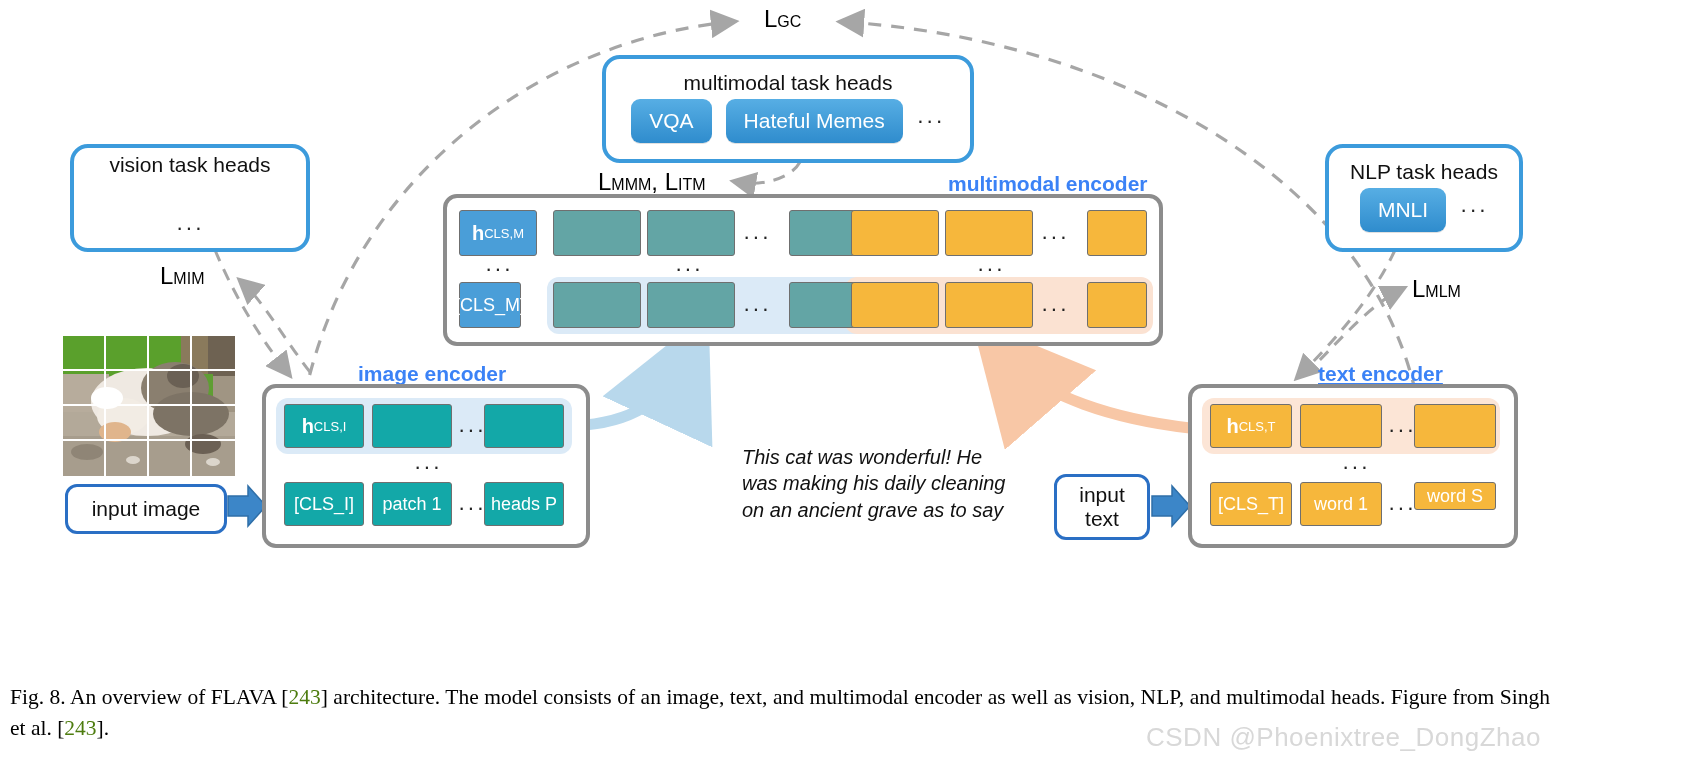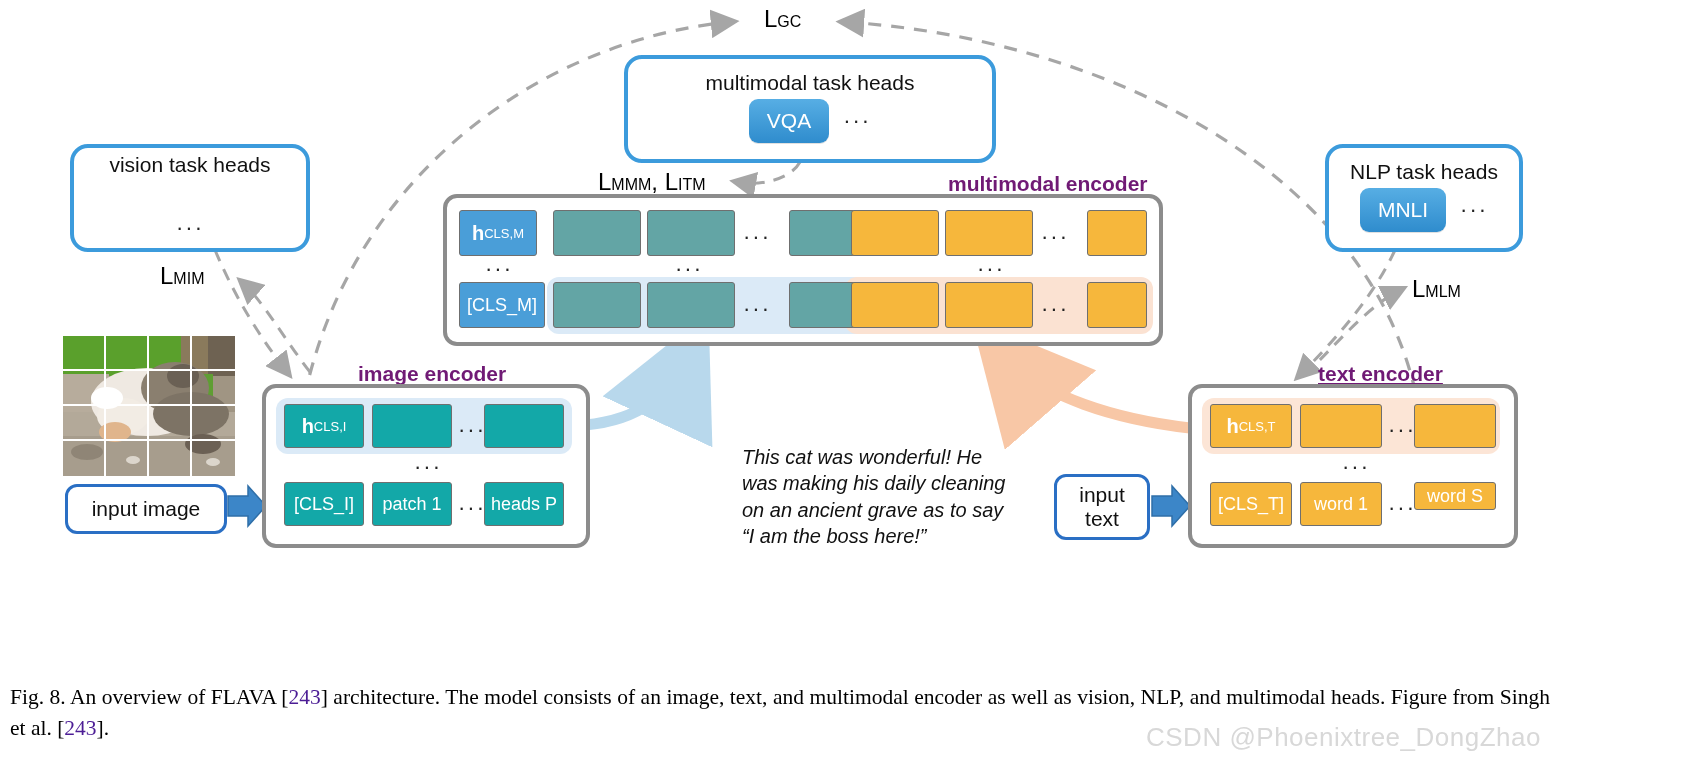--- a/index.html
+++ b/index.html
@@ -13,21 +13,21 @@
            display:flex;flex-direction:column;align-items:center;justify-content:center;}
   .headbox .title{font-size:21px;color:#111;margin:6px 0 4px 0;}
   .headrow{display:flex;align-items:center;gap:14px;padding:0 14px 10px 14px;}
   .pill{background:linear-gradient(#57aee4,#2f8ccd);color:#fff;border-radius:9px;
         display:flex;align-items:center;justify-content:center;font-size:21px;
         height:44px;padding:0 18px;box-shadow:0 1px 0 rgba(0,0,0,.12);}
   .dots{font-size:22px;letter-spacing:2px;color:#222;line-height:1;}
 
   
   .encpanel{border:4px solid #8c8c8c;border-radius:14px;background:#fff;}
-  .enclabel{font-size:21px;font-weight:bold;color:#701a75;white-space:nowrap;}
+  .enclabel{font-size:21px;font-weight:bold;color:#3b82f6;white-space:nowrap;}
 
   
   .tok{border:1px solid #6f6f6f;border-radius:3px;display:flex;align-items:center;
        justify-content:center;color:#fff;font-size:19px;box-sizing:border-box;}
   .tok.teal{background:#13a8a8;}
   .tok.tealdim{background:#63a5a5;}
   .tok.amber{background:#f6b73c;}
   .tok.blue{background:#4a9ed8;}
   .tok .sub{font-size:13px;}
   .tok b{font-weight:bold;font-size:20px;}
@@ -43,21 +43,21 @@
   
   .capsule{border:3px solid #2a6fc4;border-radius:12px;background:#fff;
            display:flex;align-items:center;justify-content:center;
            font-size:21px;color:#111;text-align:center;line-height:1.12;}
 
   .cattext{font-style:italic;font-size:20px;line-height:1.32;text-align:left;color:#111;}
 
   
   .caption{font-family:"Liberation Serif",serif;font-size:21.5px;line-height:1.45;
            color:#000;text-align:justify;}
-  .ref{color:#4c1d95;}
+  .ref{color:#4d7c0f;}
   .watermark{font-size:26px;color:#d8d8d8;letter-spacing:.5px;font-family:"Liberation Sans",sans-serif;}
 
   
   .catimg{position:relative;overflow:hidden;background:#9a8f80;}
   .catgrid{position:absolute;left:0;top:0;width:100%;height:100%;
            display:grid;grid-template-columns:repeat(4,1fr);grid-template-rows:repeat(4,1fr);}
   .catgrid div{border-right:2px solid #fff;border-bottom:2px solid #fff;}
   .catgrid div:nth-child(4n){border-right:none;}
   .catgrid div:nth-child(n+13){border-bottom:none;}
 </style>
@@ -95,24 +95,25 @@
 
     <path d="M585,425 C640,420 670,395 690,352" fill="none" stroke="#b8d8ec" stroke-width="11" stroke-linecap="round" marker-end="url(#ahb)"></path>
 
     <path d="M1190,428 C1120,420 1040,398 1000,352" fill="none" stroke="#f8c7a6" stroke-width="11" stroke-linecap="round" marker-end="url(#ahp)"></path>
   </svg>
 
   <div class="abs loss" style="left:764px;top:5px;">
     <span>L</span><span class="sc">GC</span>
   </div>
 
-  <div class="abs headbox" style="left:624px;top:55px;width:364px;height:100px;text-align:right;">
+  <div class="abs headbox" style="left:602px;top:55px;width:364px;height:100px;text-align:right;">
     <div class="title">multimodal task heads</div>
     <div class="headrow">
       <div class="pill">VQA</div>
+      <div class="pill">Hateful Memes</div>
       <div class="dots">···</div>
     </div>
   </div>
 
   <div class="abs headbox" style="left:70px;top:144px;width:232px;height:100px;gap:36px;">
     <div class="title">vision task heads</div>
     <div class="headrow">
       <div class="dots">···</div>
     </div>
   </div>
@@ -155,21 +156,21 @@
     <div class="abs dots" style="left:594px;top:28px;">···</div>
     <div class="abs tok amber" style="left:640px;top:12px;width:60px;height:46px;"></div>
 
     <div class="abs dots" style="left:38px;top:60px;">···</div>
     <div class="abs dots" style="left:228px;top:60px;">···</div>
     <div class="abs dots" style="left:530px;top:60px;">···</div>
 
     <div class="abs hl-blue" style="left:100px;top:79px;width:338px;height:57px;"></div>
     <div class="abs hl-peach" style="left:398px;top:79px;width:308px;height:57px;"></div>
 
-    <div class="abs tok blue" style="left:12px;top:84px;width:86px;height:46px;font-size:18px;">[CLS_M]</div>
+    <div class="abs tok blue" style="left:12px;top:84px;width:62px;height:46px;font-size:18px;">[CLS_M]</div>
     <div class="abs tok tealdim" style="left:106px;top:84px;width:88px;height:46px;"></div>
     <div class="abs tok tealdim" style="left:200px;top:84px;width:88px;height:46px;"></div>
     <div class="abs dots" style="left:296px;top:100px;">···</div>
     <div class="abs tok tealdim" style="left:342px;top:84px;width:88px;height:46px;"></div>
 
     <div class="abs tok amber" style="left:404px;top:84px;width:88px;height:46px;"></div>
     <div class="abs tok amber" style="left:498px;top:84px;width:88px;height:46px;"></div>
     <div class="abs dots" style="left:594px;top:100px;">···</div>
     <div class="abs tok amber" style="left:640px;top:84px;width:60px;height:46px;"></div>
   </div>
@@ -240,21 +241,20 @@
     <div class="abs tok teal" style="left:18px;top:94px;width:80px;height:44px;font-size:18px;">[CLS_I]</div>
     <div class="abs tok teal" style="left:106px;top:94px;width:80px;height:44px;font-size:18px;">patch 1</div>
     <div class="abs dots" style="left:192px;top:109px;">···</div>
     <div class="abs tok teal" style="left:218px;top:94px;width:80px;height:44px;font-size:18px;">heads P</div>
   </div>
 
   <div class="abs cattext" style="left:742px;top:444px;width:300px;">
     <div>This cat was wonderful! He</div>
     <div>was making his daily cleaning</div>
     <div>on an ancient grave as to say</div>
-    <div>“I am the boss here!”</div>
   </div>
 
   <div class="abs capsule" style="left:1054px;top:474px;width:90px;height:60px;flex-direction:column;">
     <div>input</div>
     <div>text</div>
   </div>
   <svg class="abs" style="left:1150px;top:482px;" width="42" height="48">
     <path d="M2,14 L22,14 L22,4 L40,24 L22,44 L22,34 L2,34 z" fill="#3c86c8" stroke="#2f6fa8" stroke-width="1.5"></path>
   </svg>
 

